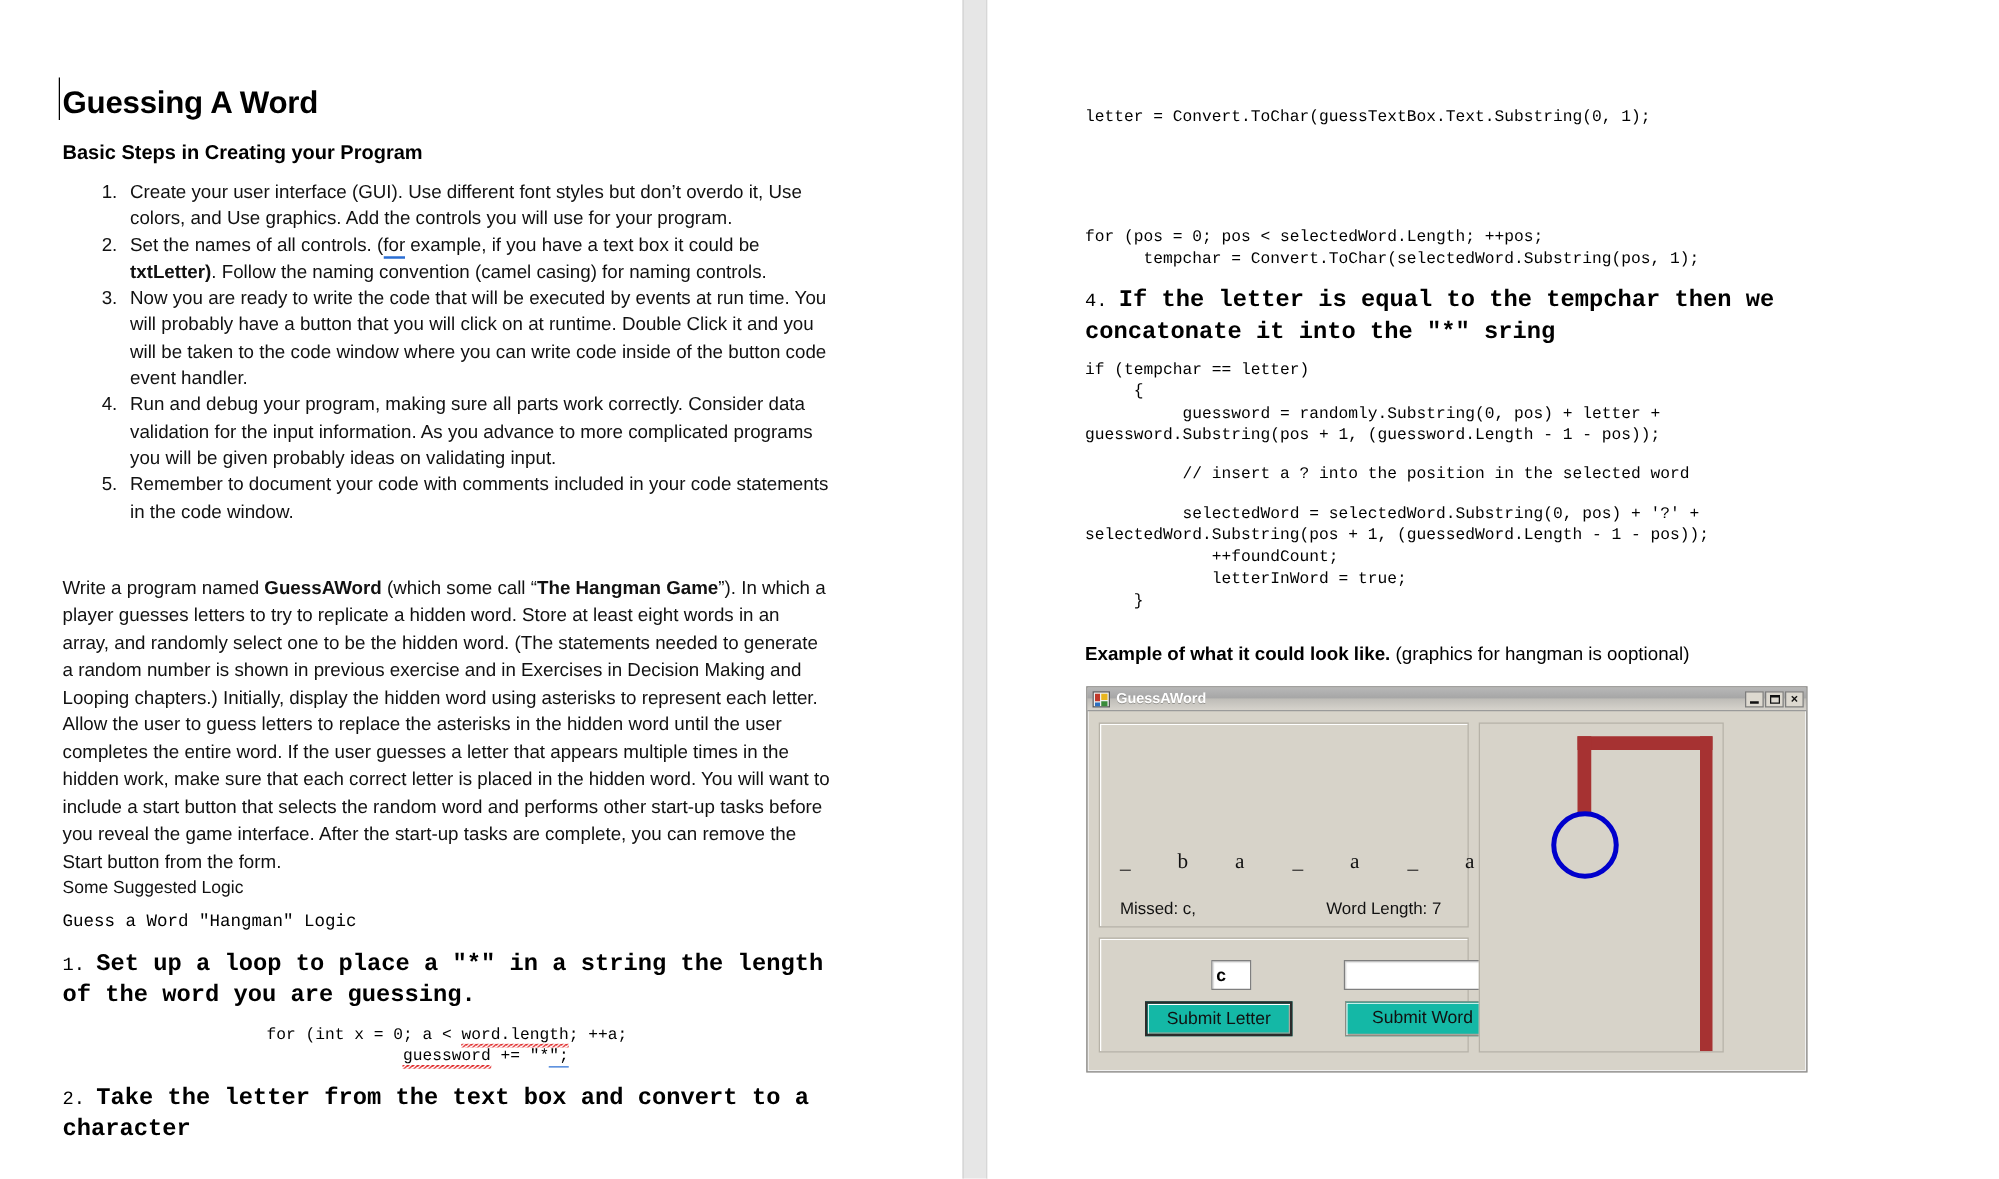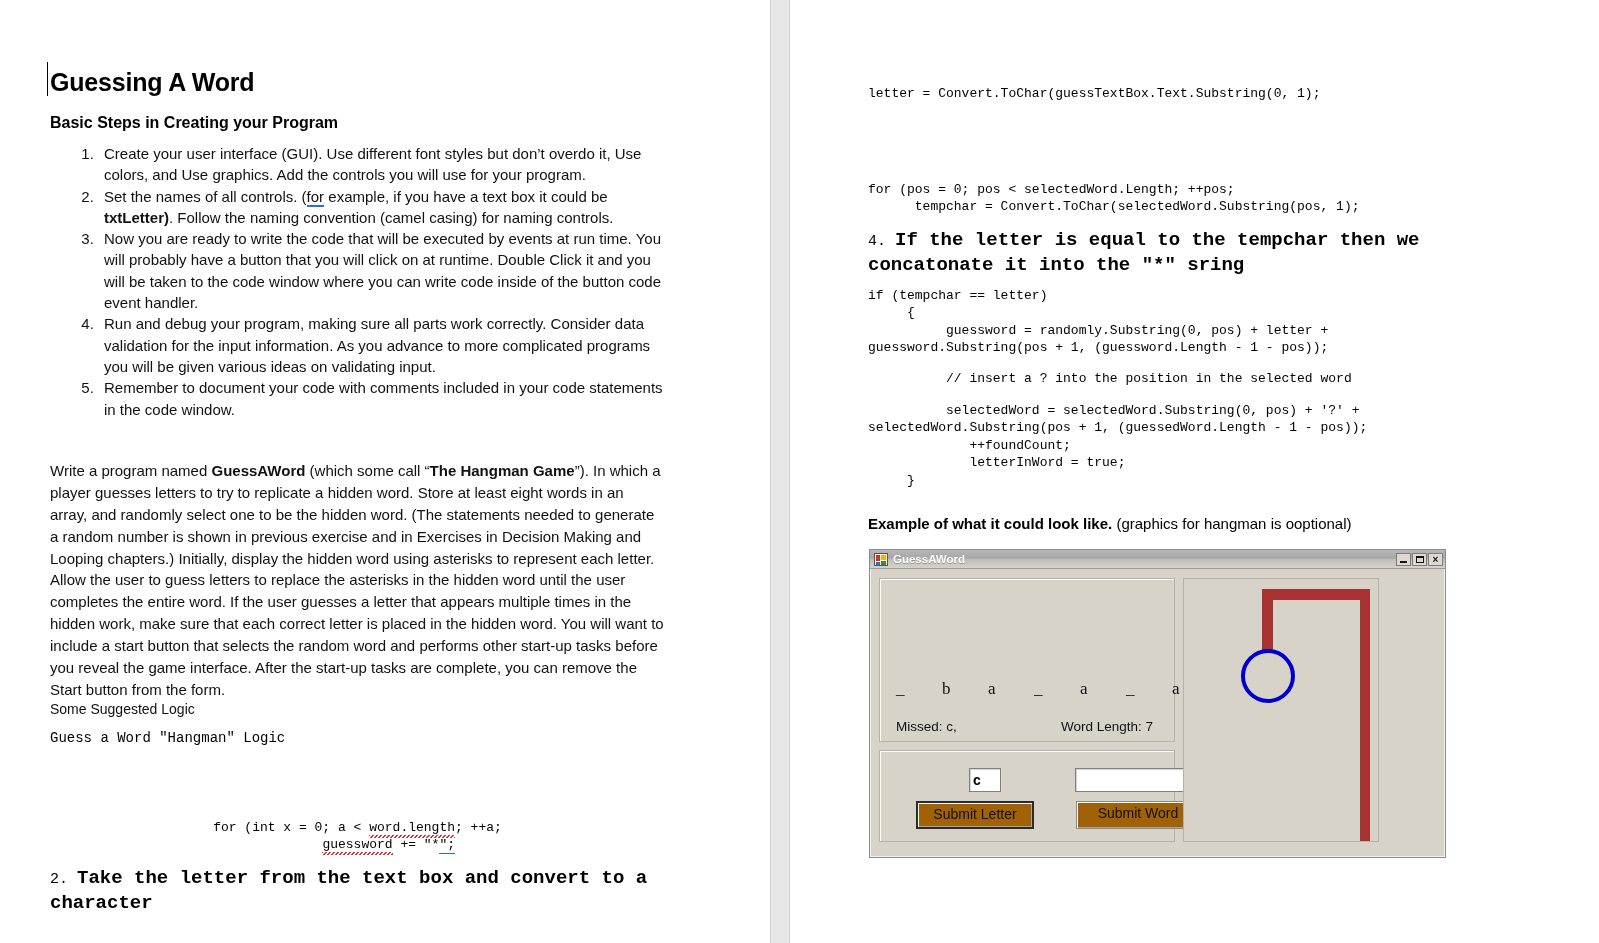--- a/index.html
+++ b/index.html
@@ -135,21 +135,21 @@
     font-size: 17px; color: #111;
     display: flex; padding-left: 14px;
   }
   .word-display span { width: 46px; display:inline-block; text-align:left; }
   .status-row {
     display: flex; font-size: 13.5px; color: #111;
     padding-left: 14px;
   }
   .hang-panel { position: relative; background:#d7d3c9; border: 1px solid #b6b2a8; }
   .btn {
-    background: #a16207;
+    background: #14b8a6;
     border: 1px solid #8d8a82;
     box-shadow: 1px 1px 0 #ffffff inset, -1px -1px 0 #a9a59c inset;
     font-family: "Liberation Sans", sans-serif;
     font-size: 14px; color: #111;
     padding: 3px 0; text-align: center;
   }
   .btn.default { border: 2px solid #2b2b2b; }
   .txtbox {
     background: #ffffff;
     border: 1px solid #7f7f7f;
@@ -175,31 +175,32 @@
   </div>
 
   <div class="doc-body" style="left:50px; top:114px; width:620px;">
     <h2 class="sub">Basic Steps in Creating your Program</h2>
   </div>
 
   <ol class="steps doc-body" style="left:50px; top:143px; width:618px;">
     <li>Create your user interface (GUI). Use different font styles but don’t overdo it, Use colors, and Use graphics. Add the controls you will use for your program.</li>
     <li><span>Set the names of all controls. (</span><span class="gram">for</span><span> example, if you have a text box it could be </span><b>txtLetter)</b><span>. Follow the naming convention (camel casing) for naming controls.</span></li>
     <li>Now you are ready to write the code that will be executed by events at run time. You will probably have a button that you will click on at runtime. Double Click it and you will be taken to the code window where you can write code inside of the button code event handler.</li>
-    <li>Run and debug your program, making sure all parts work correctly. Consider data validation for the input information. As you advance to more complicated programs you will be given various ideas on validating input.</li>
+    <li>Run and debug your program, making sure all parts work correctly. Consider data validation for the input information. As you advance to more complicated programs you will be given probably ideas on validating input.</li>
     <li>Remember to document your code with comments included in your code statements in the code window.</li>
   </ol>
 
 
   <div class="doc-body para" style="left:50px; top:460px; width:615px;"><span>Write a program named </span><b>GuessAWord</b><span> (which some call “</span><b>The Hangman Game</b><span>”). In which a player guesses letters to try to replicate a hidden word. Store at least eight words in an array, and randomly select one to be the hidden word. (The statements needed to generate a random number is shown in previous exercise and in Exercises in Decision Making and Looping chapters.) Initially, display the hidden word using asterisks to represent each letter. Allow the user to guess letters to replace the asterisks in the hidden word until the user completes the entire word. If the user guesses a letter that appears multiple times in the hidden work, make sure that each correct letter is placed in the hidden word. You will want to include a start button that selects the random word and performs other start-up tasks before you reveal the game interface. After the start-up tasks are complete, you can remove the Start button from the form.</span></div>
 
   <div class="doc-body small-para" style="left:50px; top:700px; width:615px;">Some Suggested Logic</div>
 
   <div class="doc-body mono" style="left:50px; top:729px; width:615px;">Guess a Word "Hangman" Logic</div>
 
+  <div class="doc-body mono-head" style="left:50px; top:759px; width:612px;"><span class="num">1. </span><span>Set up a loop to place a "*" in a string the length of the word you are guessing.</span></div>
 
   <div class="doc-body mono-code" style="left:50px; top:819px; width:615px;text-align:center;"><span>for (int x = 0; a &lt; </span><span class="sp">word.length</span><span>; ++a;</span>
 <span>        </span><span class="sp">guessword</span><span> += "*</span><span class="gr">";</span></div>
 
   <div class="doc-body mono-head" style="left:50px; top:866px; width:612px;"><span class="num">2. </span><span>Take the letter from the text box and convert to a character</span></div>
 
   <div class="doc-body mono-code" style="left:868px; top:85px; width:700px;"><span>letter = Convert.ToChar(guessTextBox.Text.Substring(0, 1);</span></div>
 
 
   <div class="doc-body mono-code" style="left:868px; top:181px; width:700px;"><span>for (pos = 0; pos &lt; selectedWord.Length; ++pos;</span>

